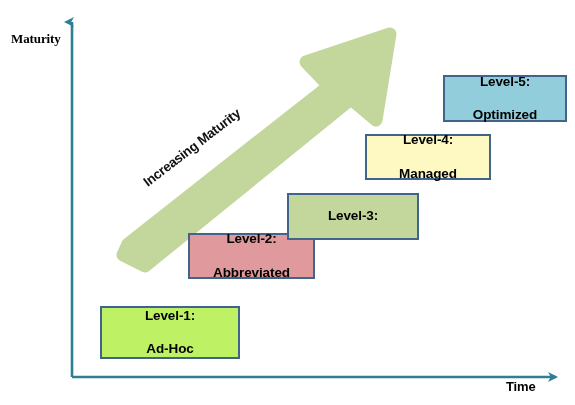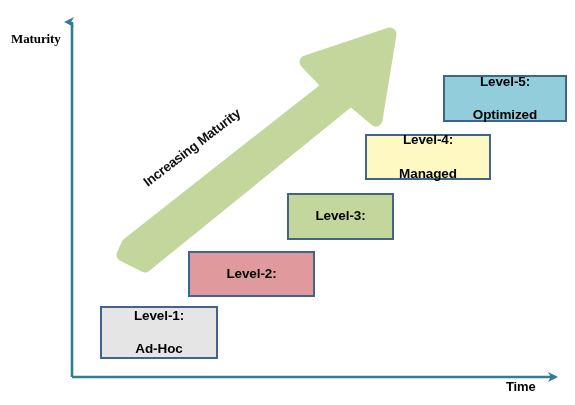--- a/index.html
+++ b/index.html
@@ -101,30 +101,31 @@
   <div class="axis-label" id="maturity-label">Maturity</div>
 
   <div class="axis-label" id="time-label">Time</div>
 
   <svg class="arrow-svg" viewBox="0 0 575 405">
     <path d="M123,255 L128,244 L329,86 L306,62 L390,34 L376,120 L351,99 L145,266 Z" fill="#c3d69b" stroke="#c3d69b" stroke-width="13" stroke-linejoin="round" stroke-linecap="round"></path>
   </svg>
 
   <div id="arrow-caption">Increasing Maturity</div>
 
-  <div class="level-box" style="left:100px; top:306px; width:118px; height:53px; background:#e5e5e5;">
+  <div class="level-box" style="left:100px; top:306px; width:140px; height:53px; background:#bef264;">
     <span class="line1">Level-1:</span>
     <span class="line2">Ad-Hoc</span>
   </div>
 
-  <div class="level-box" style="left:188px; top:251px; width:127px; height:46px; background:#e09a9d;">
+  <div class="level-box" style="left:188px; top:233px; width:127px; height:46px; background:#e09a9d;">
     <span class="line1">Level-2:</span>
+    <span class="line2">Abbreviated</span>
   </div>
 
-  <div class="level-box" style="left:287px; top:193px; width:107px; height:47px; background:#c3d69b;">
+  <div class="level-box" style="left:287px; top:193px; width:132px; height:47px; background:#c3d69b;">
     <span class="line1">Level-3:</span>
   </div>
 
   <div class="level-box" style="left:365px; top:134px; width:126px; height:46px; background:#fef9c3;">
     <span class="line1">Level-4:</span>
     <span class="line2">Managed</span>
   </div>
 
   <div class="level-box" style="left:443px; top:75px; width:124px; height:47px; background:#92cddc;">
     <span class="line1">Level-5:</span>

